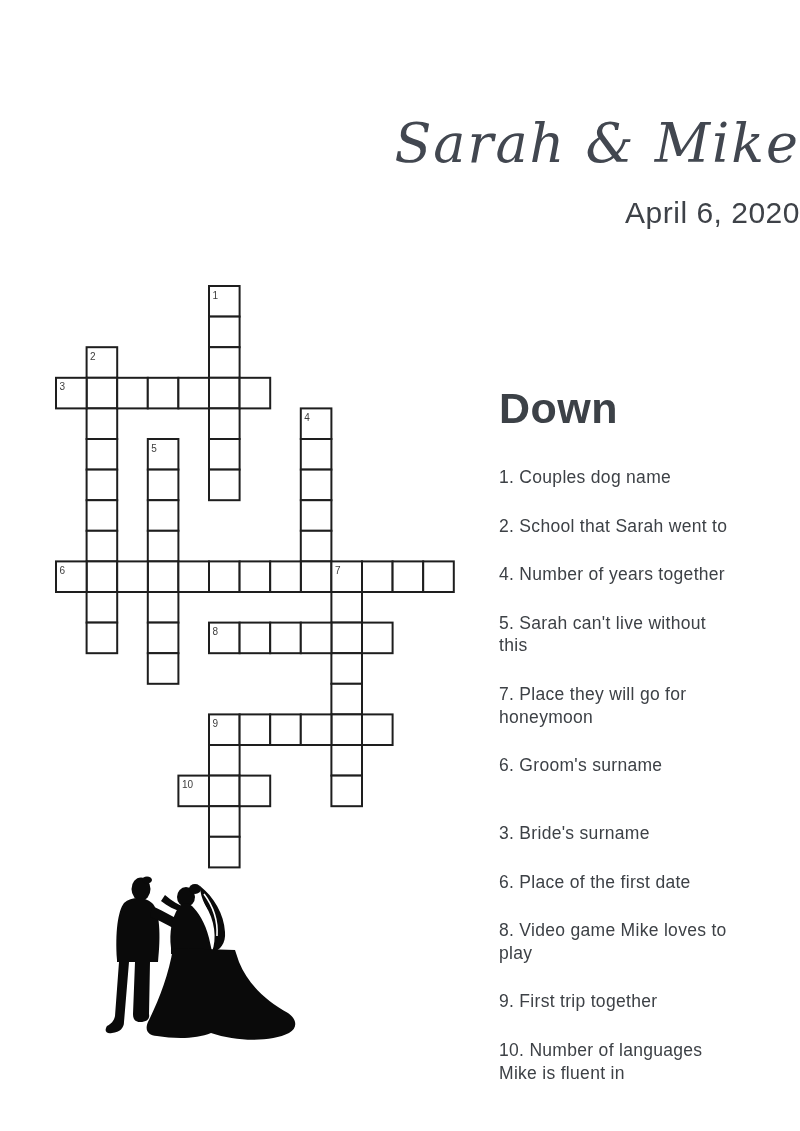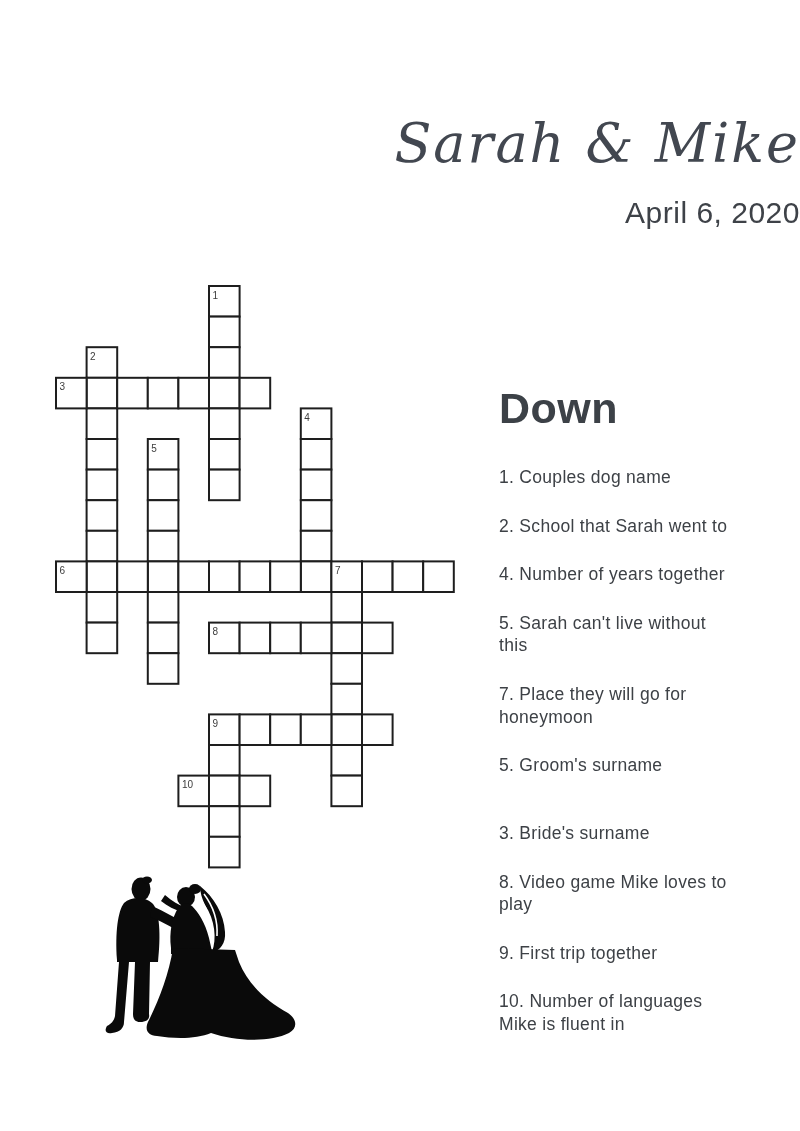--- a/index.html
+++ b/index.html
@@ -128,26 +128,27 @@
   <div class="section-heading heading-down">Down</div>
 
   <div class="clue-list clues-down">
       <div class="clue-item">1. Couples dog name</div>
       <div class="clue-item">2. School that Sarah went to</div>
       <div class="clue-item">4. Number of years together</div>
       <div class="clue-item">5. Sarah can't live without
 this</div>
       <div class="clue-item">7. Place they will go for
 honeymoon</div>
-      <div class="clue-item">5. Groom's surname</div>
+      <div class="clue-item">6. Groom's surname</div>
     </div>
 
 
   <div class="clue-list clues-across">
       <div class="clue-item">3. Bride's surname</div>
+      <div class="clue-item">6. Place of the first date</div>
       <div class="clue-item">8. Video game Mike loves to
 play</div>
       <div class="clue-item">9. First trip together</div>
       <div class="clue-item">10. Number of languages
 Mike is fluent in</div>
     </div>
 
   <svg class="silhouette-svg" width="200" height="172" viewBox="0 0 200 172" xmlns="http://www.w3.org/2000/svg">
     <g>
       <ellipse cx="38" cy="19" rx="9.5" ry="11.5" fill="#0a0a0a"></ellipse>

